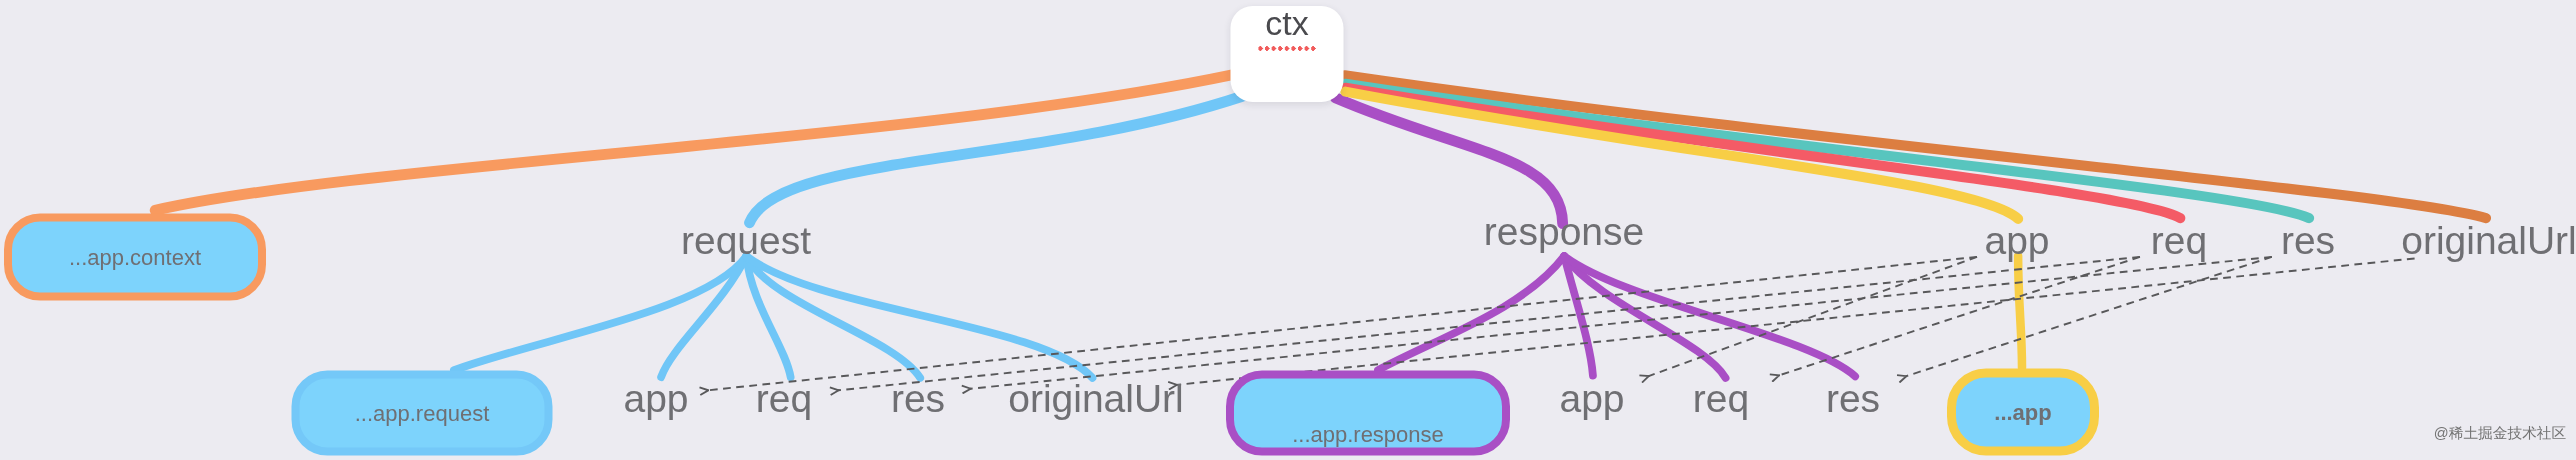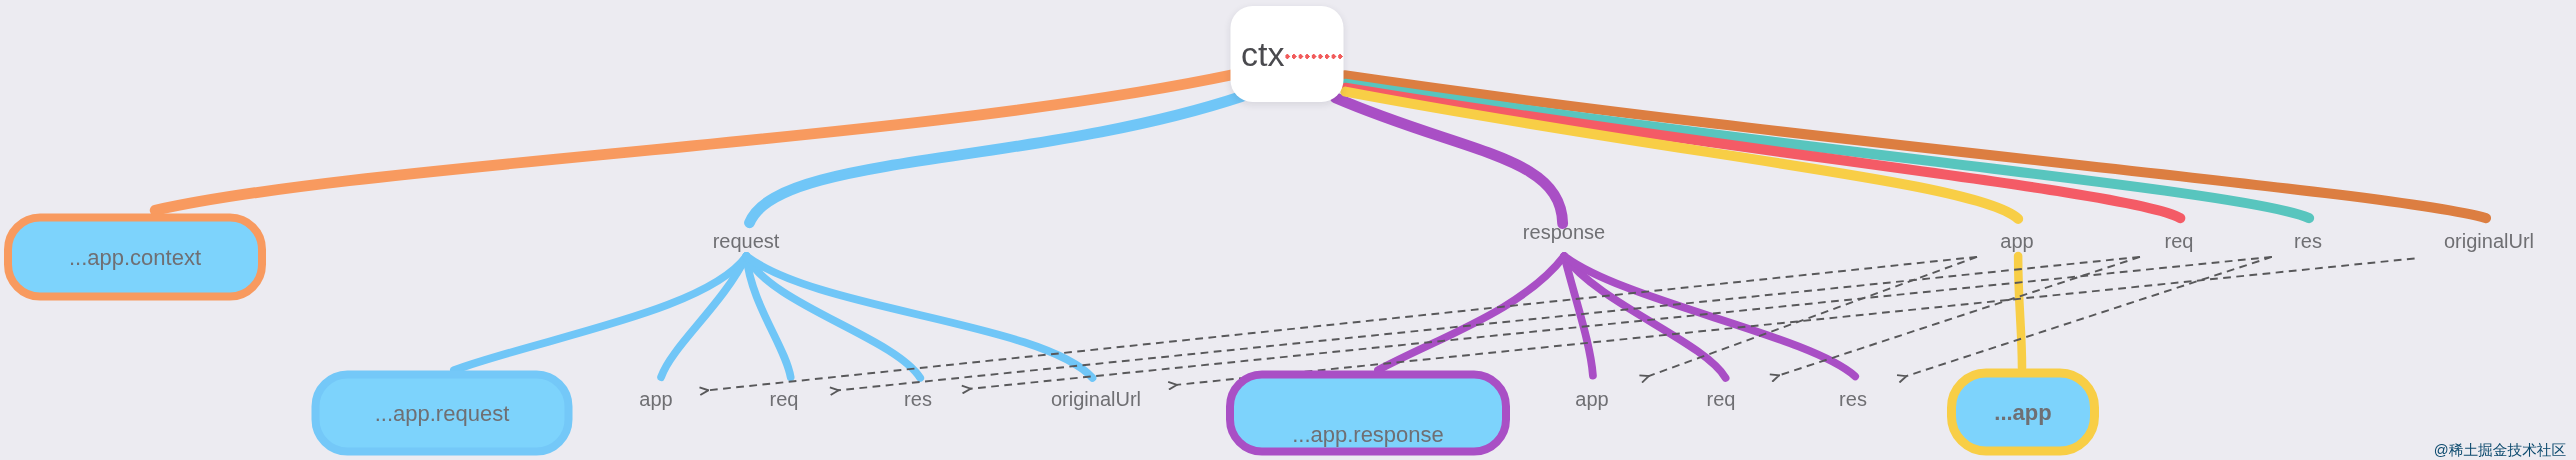--- a/index.html
+++ b/index.html
@@ -8,21 +8,21 @@
     font-family:"Liberation Sans","DejaVu Sans",sans-serif;
     background:#ECEBF1;
     position:relative;
     overflow:hidden;
   }
   #mindmap{position:absolute;inset:0;width:2576px;height:461px;}
   #edges{position:absolute;left:0;top:0;width:2576px;height:461px;}
   .plain-label{
     position:absolute;
     transform:translate(-50%,-50%);
-    font-size:20px;
+    font-size:39px;
     color:#6F6F73;
     white-space:nowrap;
     z-index:3;
   }
   .boxed-node{
     position:absolute;
     transform:translate(-50%,-50%);
     background:#7dd3fc;
     display:flex;align-items:center;justify-content:center;
     font-size:22px;color:#6F6F73;white-space:nowrap;
@@ -30,39 +30,39 @@
     box-sizing:border-box;
   }
   .root-node{
     position:absolute;
     left:1287px;top:54px;
     transform:translate(-50%,-50%);
     width:113px;height:96px;
     background:#FFFFFF;
     border-radius:22px;
     box-shadow:0 2.3px 7.8px rgba(40,40,60,0.10);
-    display:flex;flex-direction:row;align-items:center;justify-content:flex-end;
+    display:flex;flex-direction:column;align-items:center;justify-content:flex-start;
     z-index:5;
   }
   .root-label{
     font-size:34px;color:#4A4A4E;line-height:1;
   }
   .ctx-underline{
     margin-top:5.4px;
     width:59px;height:7px;
     background-image:radial-gradient(circle 2.3px at 3.1px 3.5px,#F15B5B 97%,rgba(0,0,0,0));
     background-size:6.6px 7px;
     background-repeat:repeat-x;
   }
   .watermark{
     position:absolute;
-    left:2500px;top:450px;
+    left:2500px;top:433px;
     transform:translate(-50%,-50%);
     font-size:14.7px;
-    color:#0c4a6e;
+    color:#737373;
     white-space:nowrap;
     z-index:2;
   }
 </style>
 </head>
 <body>
 
 <div id="mindmap">
 
   <svg id="edges" viewBox="0 0 3320 594" xmlns="http://www.w3.org/2000/svg">
@@ -112,21 +112,21 @@
   <div class="boxed-node" style="left:135px;top:257px;width:262px;height:87px;border:8.5px solid #F89A5F;border-radius:36px;">
     <span>...app.context</span>
   </div>
   <div class="plain-label" style="left:746px;top:241px;">request</div>
   <div class="plain-label" style="left:1564px;top:232px;">response</div>
   <div class="plain-label" style="left:2017px;top:241px;">app</div>
   <div class="plain-label" style="left:2179px;top:241px;">req</div>
   <div class="plain-label" style="left:2308px;top:241px;">res</div>
   <div class="plain-label" style="left:2489px;top:241px;">originalUrl</div>
 
-  <div class="boxed-node" style="left:442px;top:413px;width:261px;height:85px;border:8.5px solid #74C8F8;border-radius:36px;">
+  <div class="boxed-node" style="left:422px;top:413px;width:261px;height:85px;border:8.5px solid #74C8F8;border-radius:36px;">
     <span>...app.request</span>
   </div>
   <div class="plain-label" style="left:656px;top:399px;">app</div>
   <div class="plain-label" style="left:784px;top:399px;">req</div>
   <div class="plain-label" style="left:918px;top:399px;">res</div>
   <div class="plain-label" style="left:1096px;top:399px;">originalUrl</div>
 
   <div class="boxed-node" style="left:1368px;top:413px;width:284px;height:85px;border:8.5px solid #A94FC5;border-radius:36px;align-items:flex-end;">
     <span>...app.response</span>
   </div>

